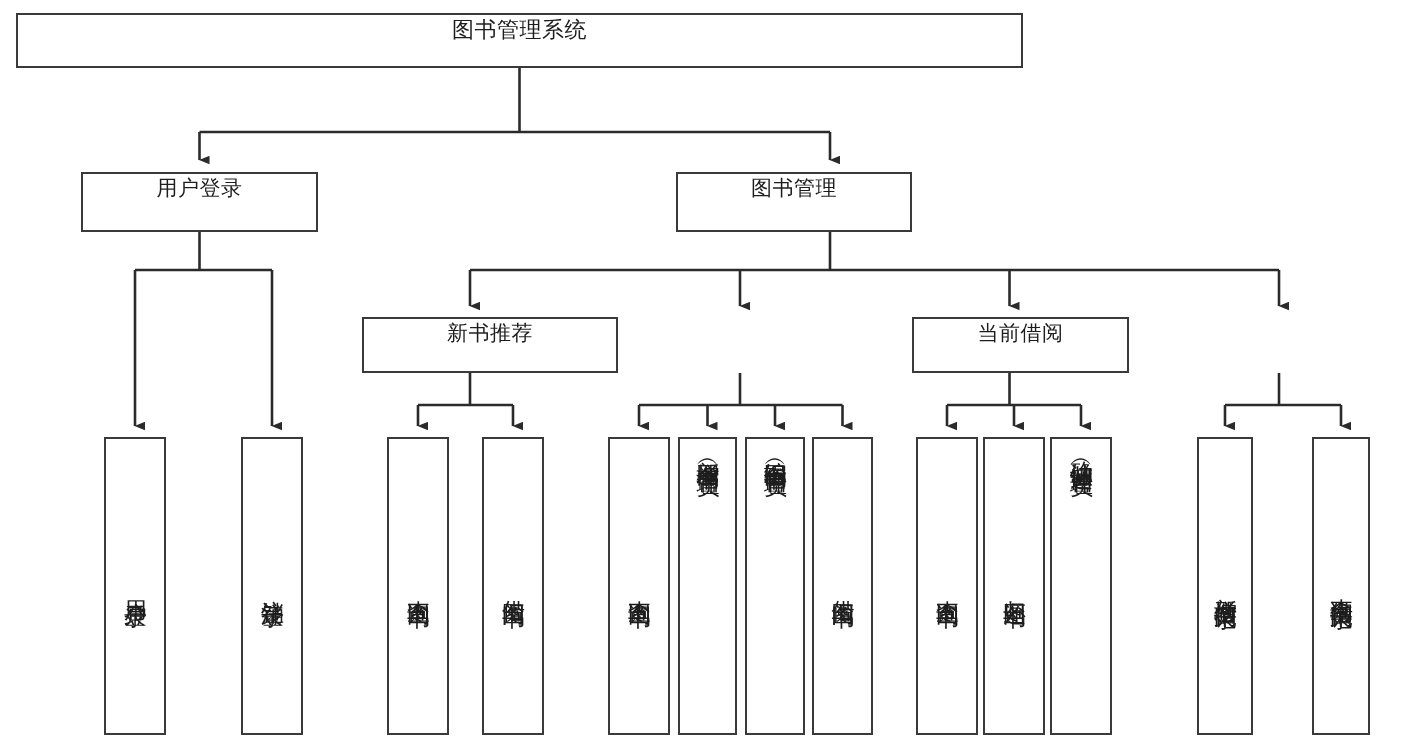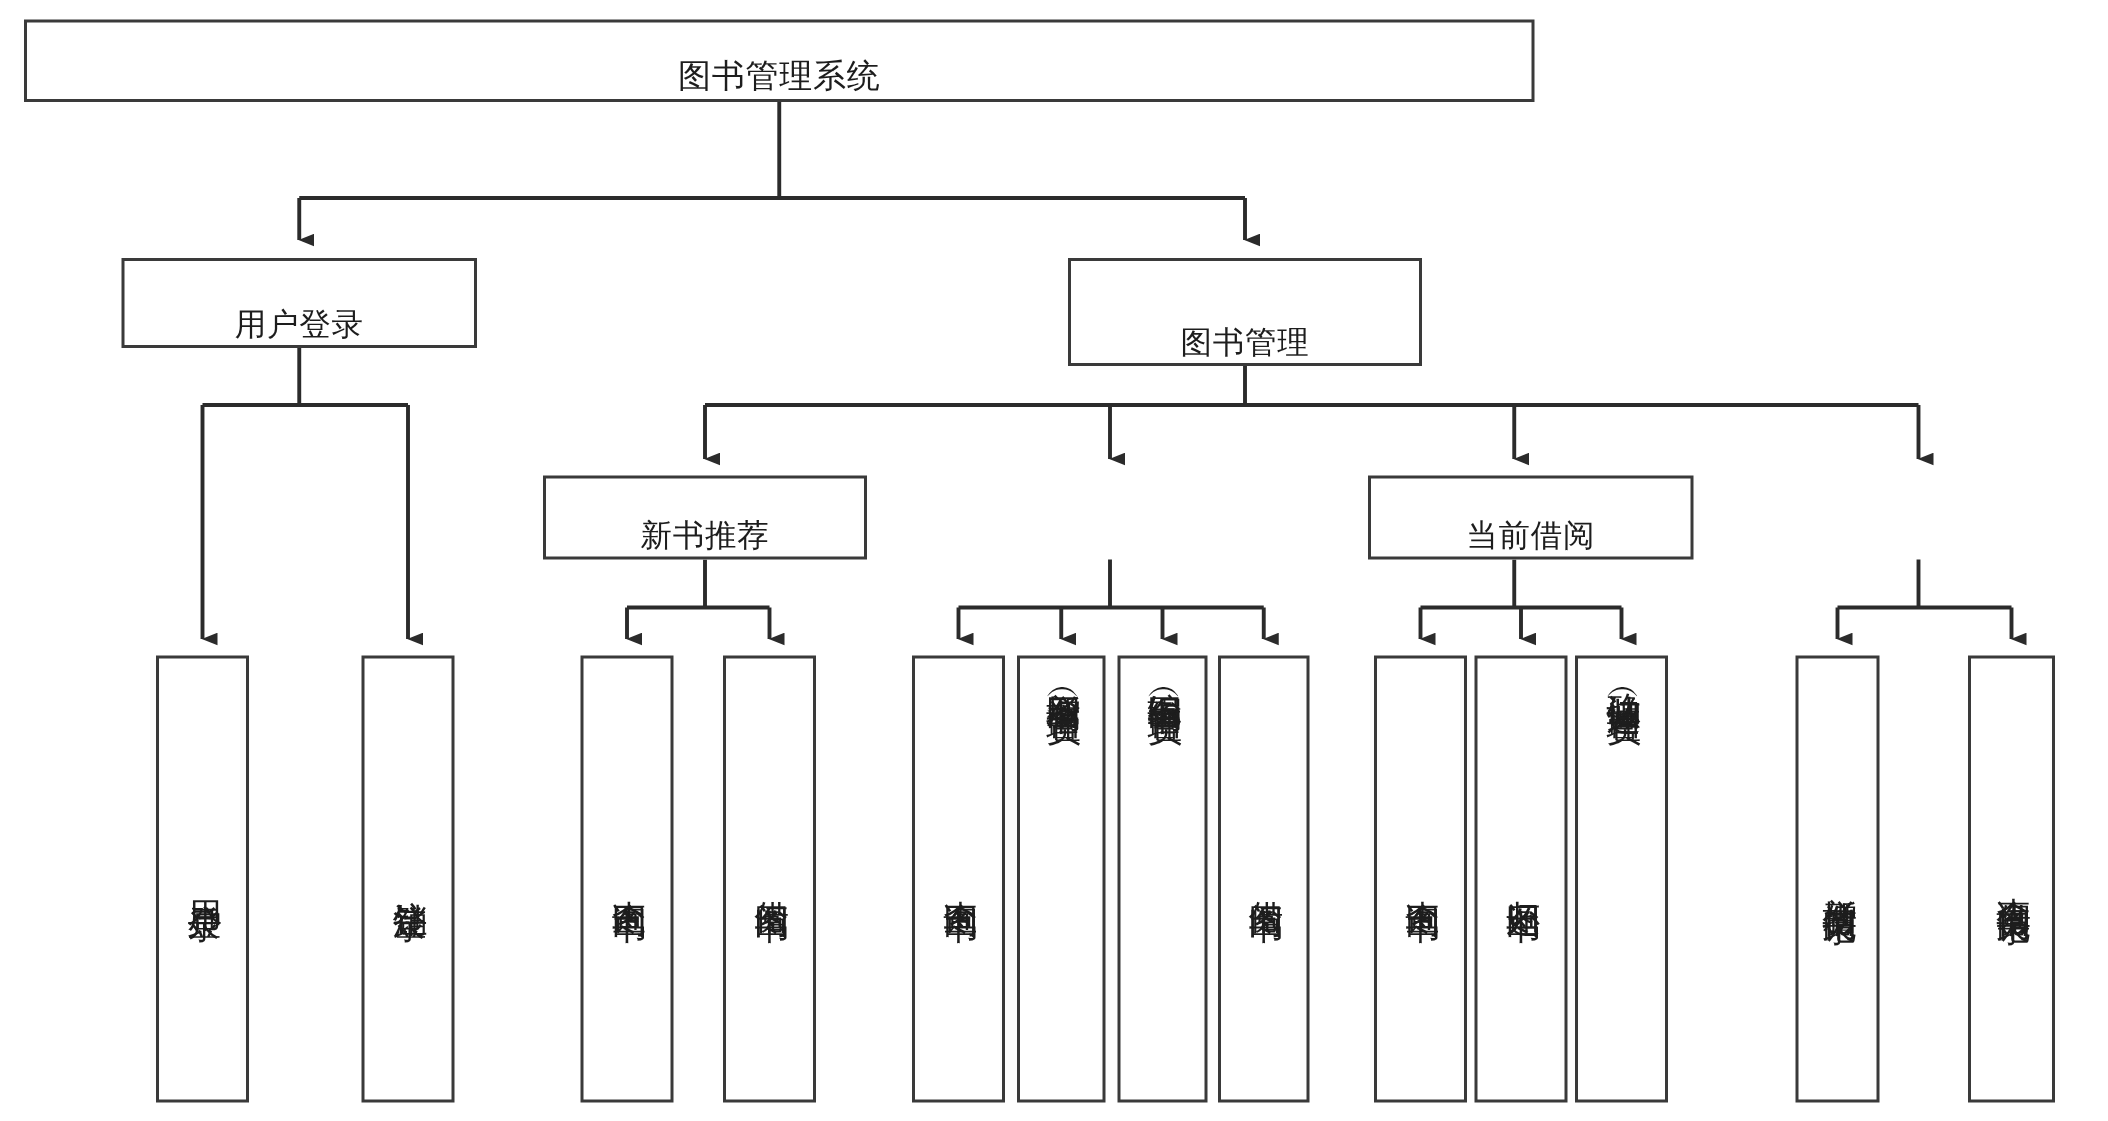--- a/index.html
+++ b/index.html
@@ -25,21 +25,21 @@
     width: 1405px;
     height: 747px;
     pointer-events: none;
   }
   .node {
     position: absolute;
     box-sizing: border-box;
     background: #ffffff;
     border: 2.2px solid #3a3a3a;
     display: flex;
-    align-items: flex-end;
+    align-items: flex-start;
     justify-content: center;
     color: #1d1d1d;
   }
   .node.horiz {
     font-size: 21px;
     letter-spacing: 0.5px;
     white-space: nowrap;
   }
   .node.root {
     font-size: 22px;
@@ -129,25 +129,25 @@
     </g>
   </svg>
 
   <div class="node horiz root" style="left:16px; top:13px; width:1007px; height:55px;">
     <span>图书管理系统</span>
   </div>
 
   <div class="node horiz" style="left:81px; top:172px; width:237px; height:60px;">
     <span>用户登录</span>
   </div>
-  <div class="node horiz" style="left:712px; top:172px; width:236px; height:72px;">
+  <div class="node horiz" style="left:676px; top:172px; width:236px; height:60px;">
     <span>图书管理</span>
   </div>
 
-  <div class="node horiz" style="left:362px; top:317px; width:216px; height:56px;">
+  <div class="node horiz" style="left:362px; top:317px; width:256px; height:56px;">
     <span>新书推荐</span>
   </div>
   <div class="node horiz" style="left:901px; top:317px; width:217px; height:56px;margin-left:11px;">
     <span>当前借阅</span>
   </div>
 
   <div class="node vert" style="left:104px; top:437px; width:62px; height:298px;">
     <span class="vlabel centered">用户登录</span>
   </div>
   <div class="node vert" style="left:241px; top:437px; width:62px; height:298px;">

